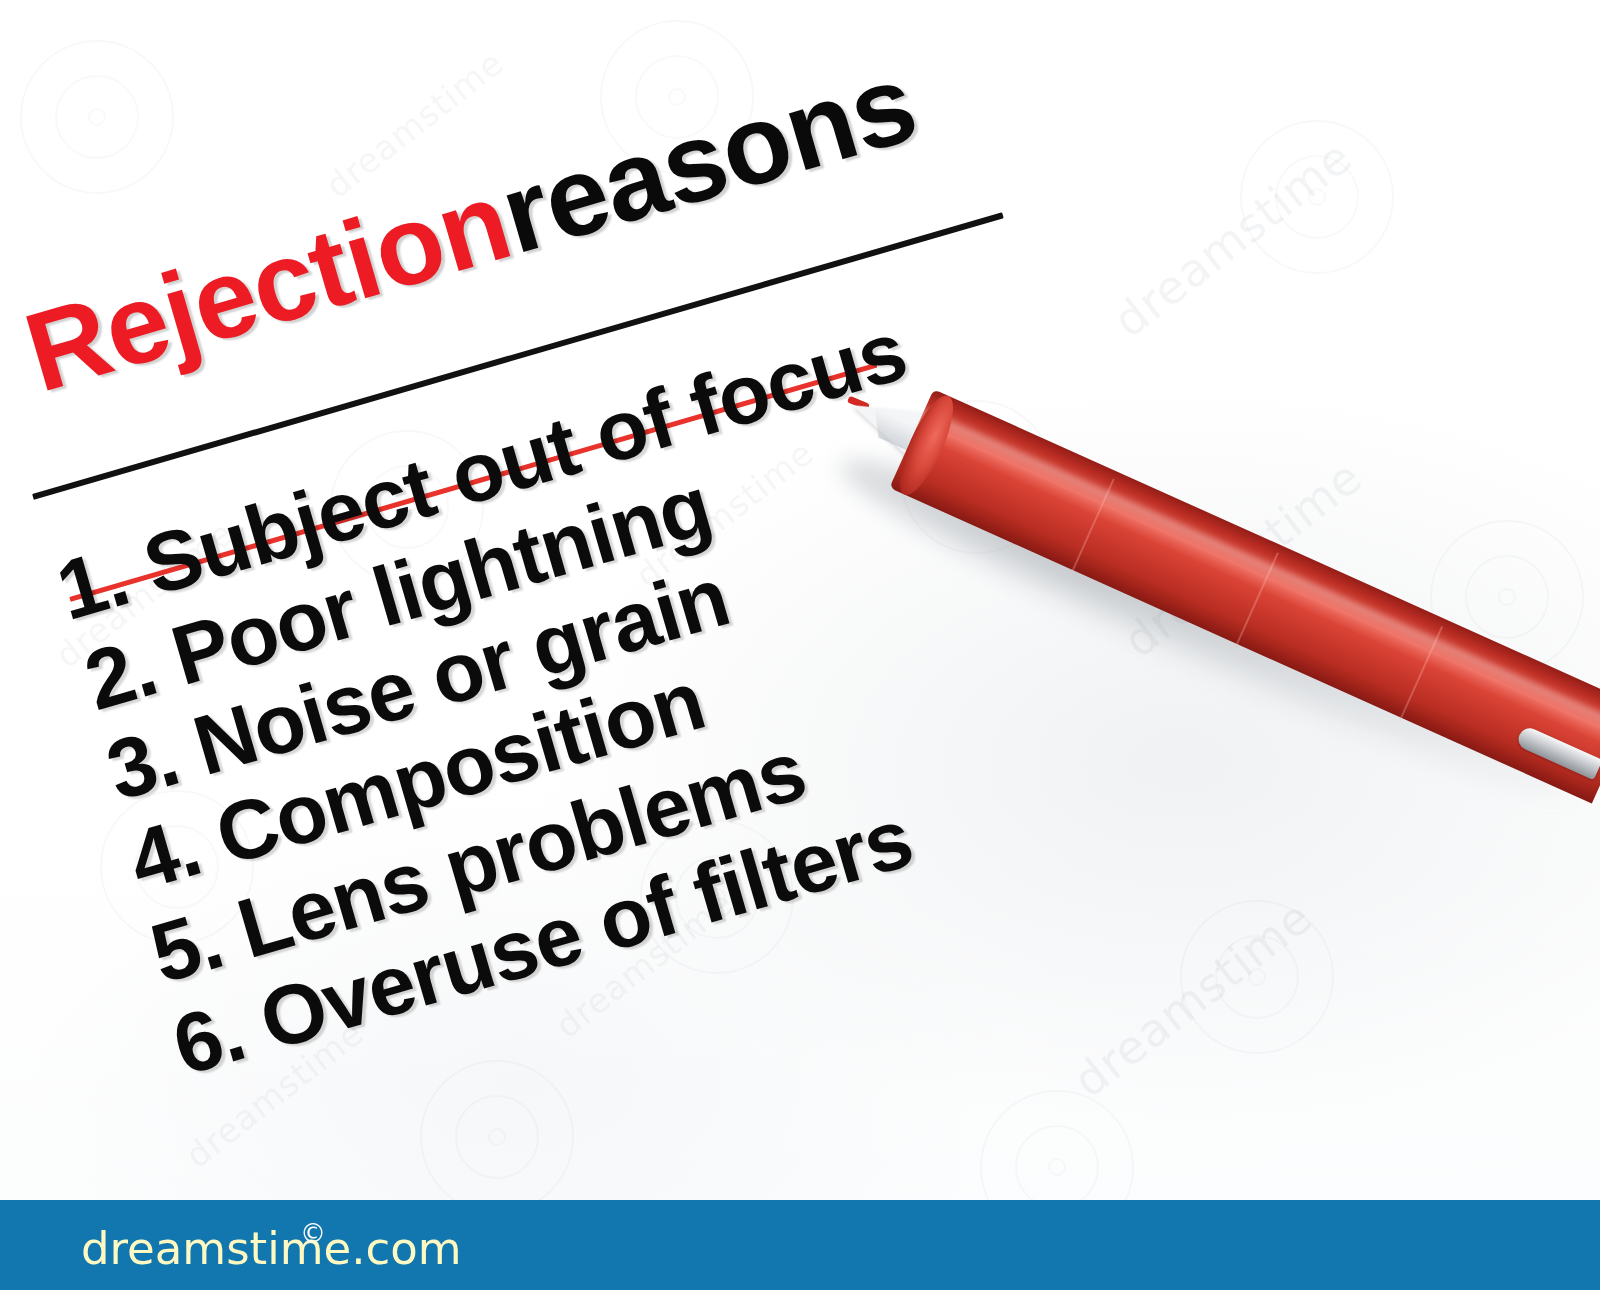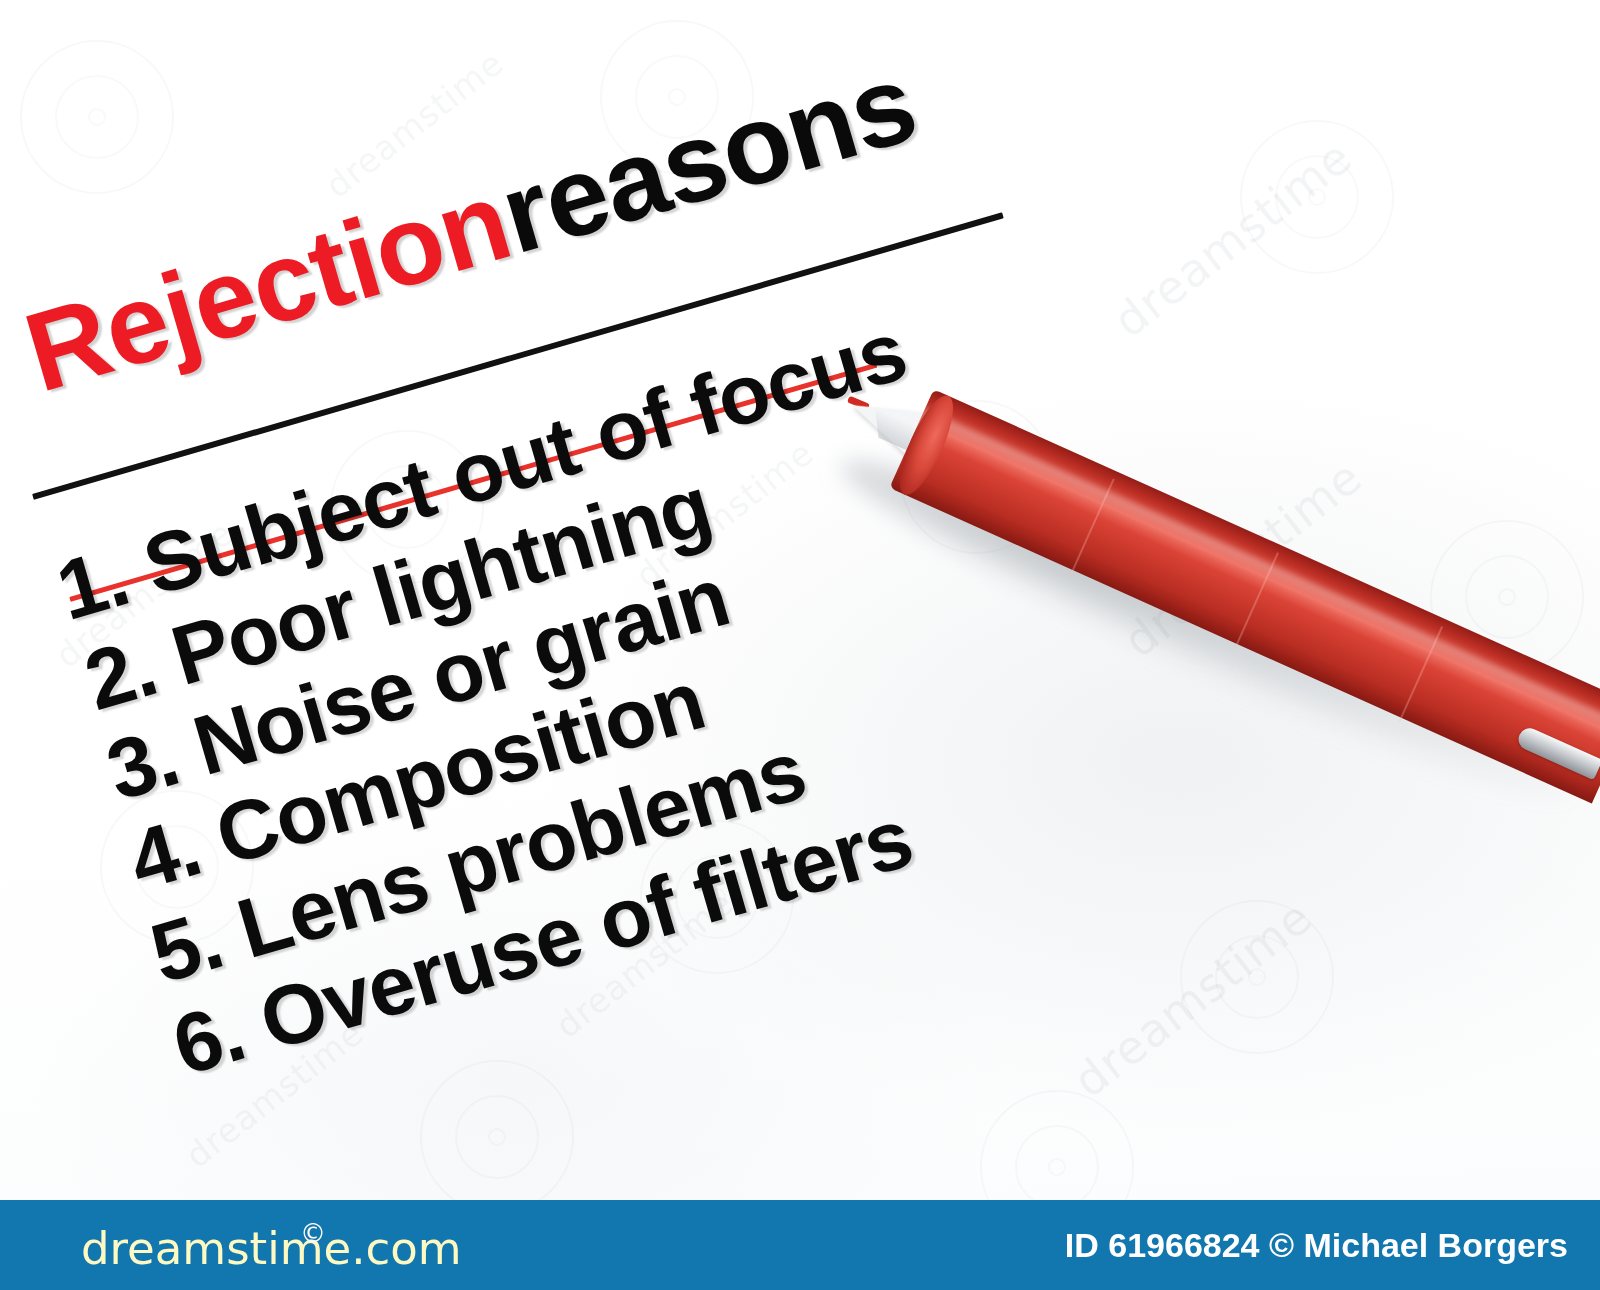--- a/index.html
+++ b/index.html
@@ -354,16 +354,15 @@
       <div class="pen-seam" style="left:380px;"></div>
       <div class="pen-seam" style="left:560px;"></div>
       <div class="pen-clip"></div>
     </div>
     <div class="pen-cap-ring"></div>
   </div>
 
   <div class="footer">
     <div class="brand">dreamstime.com</div>
     <div class="brand-reg">©</div>
-    <div class="credit">ID 61966824 © Michael Borgers</div>
   </div>
 
 </div>
 
 </body></html>

